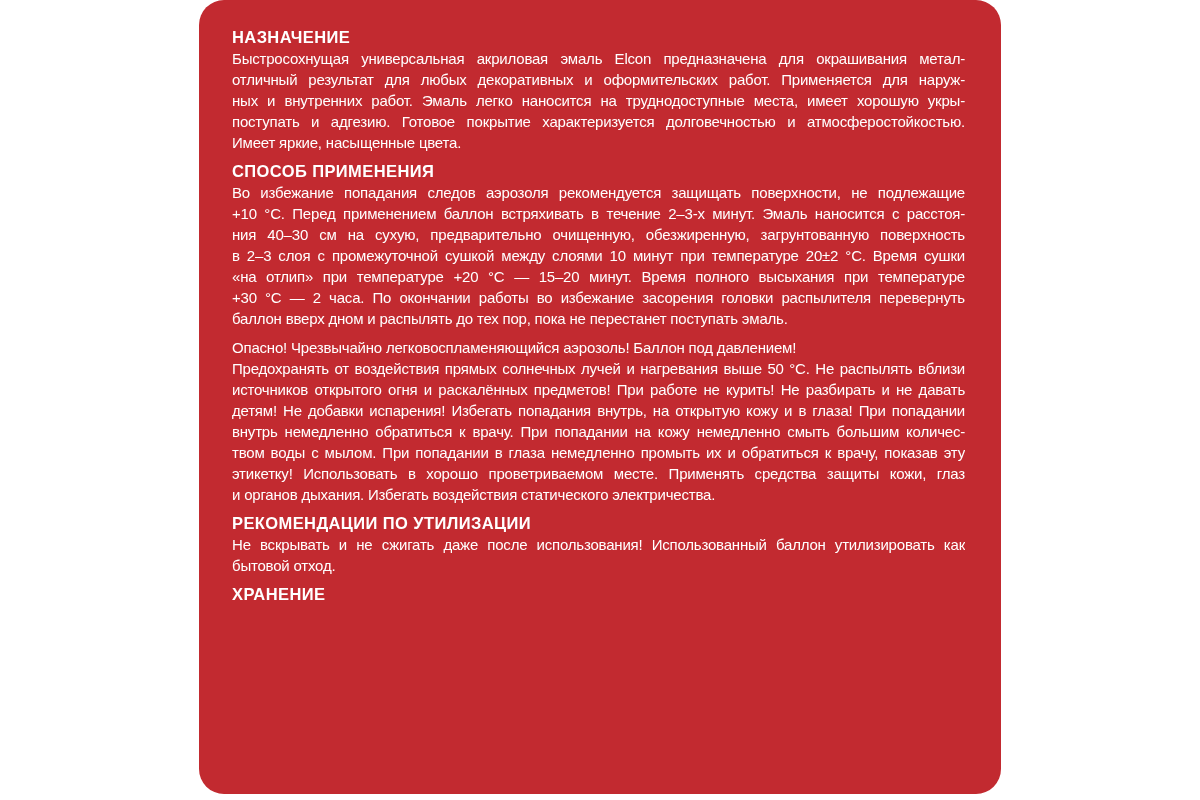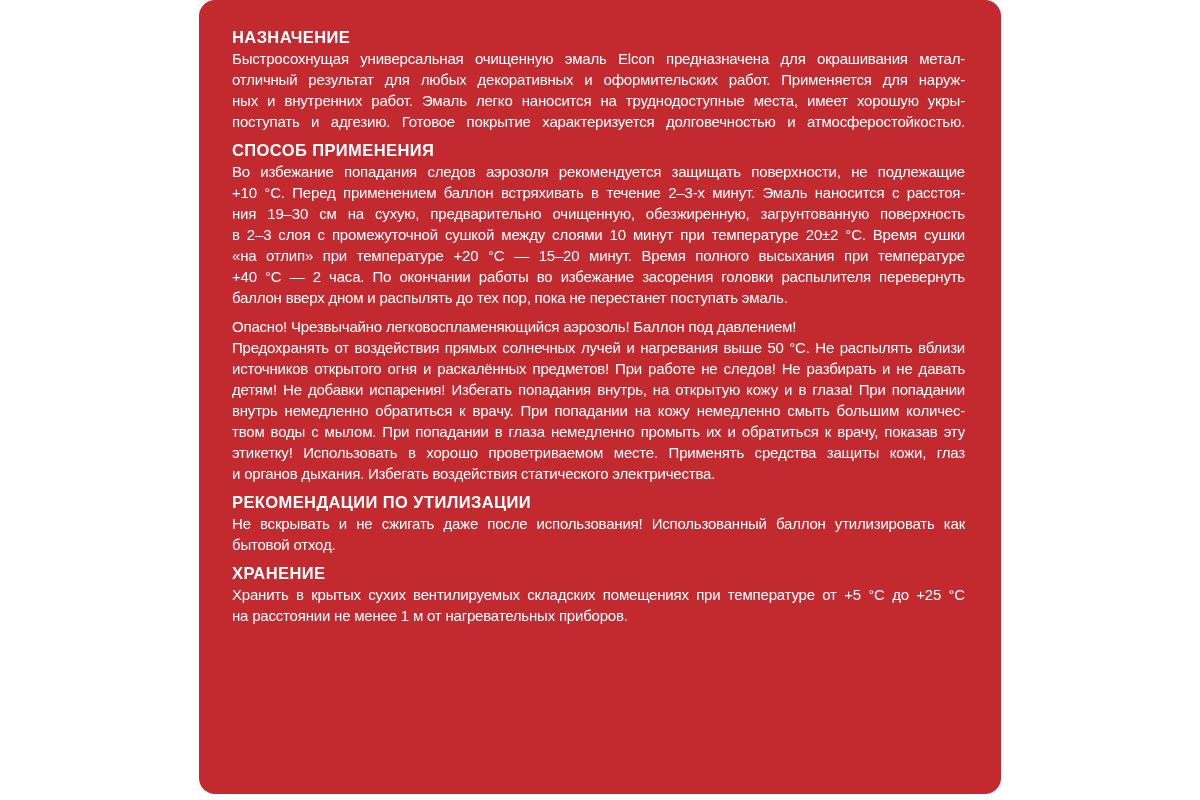--- a/index.html
+++ b/index.html
@@ -8,21 +8,21 @@
     background: #ffffff;
     font-family: "Liberation Sans", "DejaVu Sans", sans-serif;
     overflow: hidden;
     position: relative;
   }
   .canvas { position: relative; width: 1200px; height: 800px; }
   .label-card {
     position: absolute;
     left: 199px; top: 0;
     width: 802px; height: 794px;
-    border-radius: 16px;
+    border-radius: 25px;
     box-sizing: border-box;
     padding: 27px 36px 0 33px;
     color: #ffffff;
   }
   .section { margin: 0 0 8px 0; }
   .section-title {
     margin: 0;
     font-size: 16.5px;
     line-height: 21px;
     font-weight: bold;
@@ -45,60 +45,57 @@
   .paragraph.bold .line { font-weight: normal; }
 </style>
 </head>
 <body style="background: rgb(255, 255, 255);">
 
 <div class="canvas">
   <main class="label-card" id="label-card" style="background: rgb(194, 42, 48); color: rgb(255, 255, 255);">
       <section class="section">
         <h2 class="section-title">НАЗНАЧЕНИЕ</h2>
         <div class="paragraph">
-          <div class="line">Быстросохнущая универсальная очищенную эмаль Elcon предназначена для окрашивания метал-</div>
+          <div class="line">Быстросохнущая универсальная акриловая эмаль Elcon предназначена для окрашивания метал-</div>
           <div class="line">отличный результат для любых декоративных и оформительских работ. Применяется для наруж-</div>
           <div class="line">ных и внутренних работ. Эмаль легко наносится на труднодоступные места, имеет хорошую укры-</div>
           <div class="line">поступать и адгезию. Готовое покрытие характеризуется долговечностью и атмосферостойкостью.</div>
+          <div class="line last">Имеет яркие, насыщенные цвета.</div>
         </div>
       </section>
       <section class="section">
         <h2 class="section-title">СПОСОБ ПРИМЕНЕНИЯ</h2>
         <div class="paragraph">
           <div class="line">Во избежание попадания следов аэрозоля рекомендуется защищать поверхности, не подлежащие</div>
           <div class="line">+10 °C. Перед применением баллон встряхивать в течение 2–3-х минут. Эмаль наносится с расстоя-</div>
-          <div class="line">ния 19–30 см на сухую, предварительно очищенную, обезжиренную, загрунтованную поверхность</div>
+          <div class="line">ния 40–30 см на сухую, предварительно очищенную, обезжиренную, загрунтованную поверхность</div>
           <div class="line">в 2–3 слоя с промежуточной сушкой между слоями 10 минут при температуре 20±2 °C. Время сушки</div>
           <div class="line">«на отлип» при температуре +20 °C — 15–20 минут. Время полного высыхания при температуре</div>
-          <div class="line">+40 °C — 2 часа. По окончании работы во избежание засорения головки распылителя перевернуть</div>
+          <div class="line">+30 °C — 2 часа. По окончании работы во избежание засорения головки распылителя перевернуть</div>
           <div class="line last">баллон вверх дном и распылять до тех пор, пока не перестанет поступать эмаль.</div>
         </div>
       </section>
       <section class="section">
         <div class="paragraph bold">
           <div class="line last">Опасно! Чрезвычайно легковоспламеняющийся аэрозоль! Баллон под давлением!</div>
         </div>
         <div class="paragraph">
           <div class="line">Предохранять от воздействия прямых солнечных лучей и нагревания выше 50 °C. Не распылять вблизи</div>
-          <div class="line">источников открытого огня и раскалённых предметов! При работе не следов! Не разбирать и не давать</div>
+          <div class="line">источников открытого огня и раскалённых предметов! При работе не курить! Не разбирать и не давать</div>
           <div class="line">детям! Не добавки испарения! Избегать попадания внутрь, на открытую кожу и в глаза! При попадании</div>
           <div class="line">внутрь немедленно обратиться к врачу. При попадании на кожу немедленно смыть большим количес-</div>
           <div class="line">твом воды с мылом. При попадании в глаза немедленно промыть их и обратиться к врачу, показав эту</div>
           <div class="line">этикетку! Использовать в хорошо проветриваемом месте. Применять средства защиты кожи, глаз</div>
           <div class="line last">и органов дыхания. Избегать воздействия статического электричества.</div>
         </div>
       </section>
       <section class="section">
         <h2 class="section-title">РЕКОМЕНДАЦИИ ПО УТИЛИЗАЦИИ</h2>
         <div class="paragraph">
           <div class="line">Не вскрывать и не сжигать даже после использования! Использованный баллон утилизировать как</div>
           <div class="line last">бытовой отход.</div>
         </div>
       </section>
       <section class="section">
         <h2 class="section-title">ХРАНЕНИЕ</h2>
-        <div class="paragraph">
-          <div class="line">Хранить в крытых сухих вентилируемых складских помещениях при температуре от +5 °C до +25 °C</div>
-          <div class="line last">на расстоянии не менее 1 м от нагревательных приборов.</div>
-        </div>
       </section>
     </main>
 </div>
 
 </body></html>

